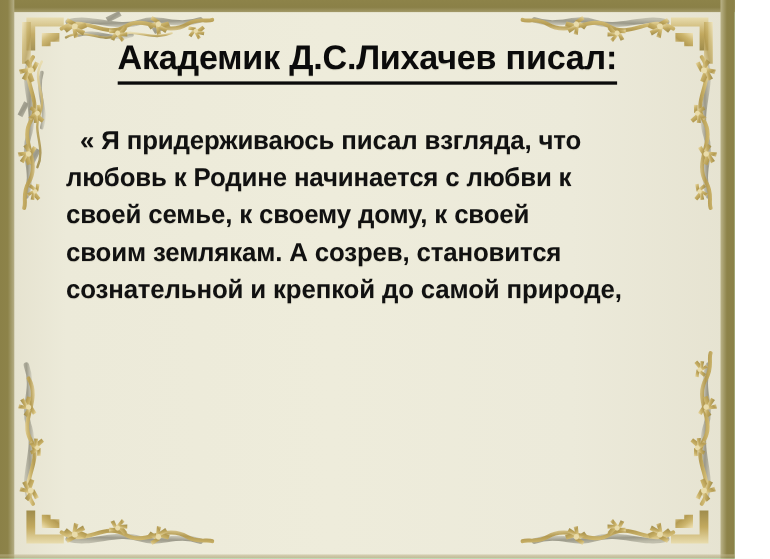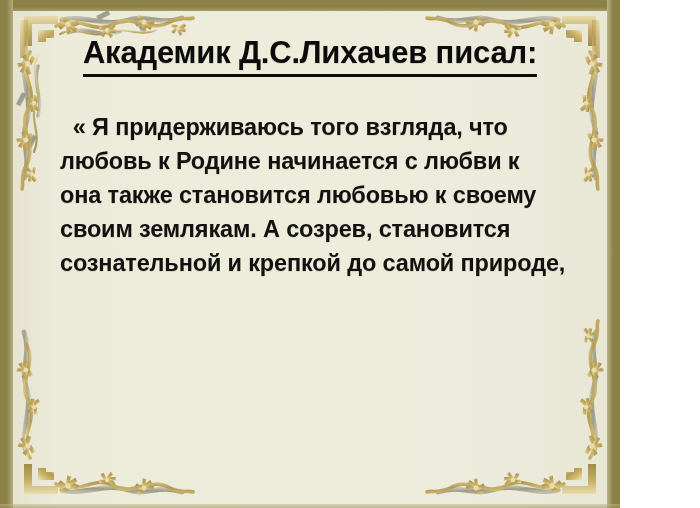--- a/index.html
+++ b/index.html
@@ -8,21 +8,21 @@
     padding: 0;
     background: #ffffff;
   }
   body {
     font-family: "Liberation Sans", "DejaVu Sans", sans-serif;
   }
 
   
   .slide {
     position: relative;
-    width: 620px;
+    width: 668px;
     height: 508px;
     overflow: hidden;
     background: #86efac;
     box-sizing: border-box;
   }
 
   
   .paper {
     position: absolute;
     inset: 0;
@@ -254,20 +254,20 @@
         <use href="#floret" transform="translate(22,168) rotate(82) scale(0.95)"></use>
       </g>
     </svg>
   </div>
 
   <div class="title-wrap">
     <span class="title">Академик Д.С.Лихачев писал:</span>
   </div>
 
   <div class="quote">
-    <div class="quote-line">  « Я придерживаюсь того взгляда, что</div>
+    <div class="quote-line">  « Я придерживаюсь писал взгляда, что</div>
     <div class="quote-line">любовь к Родине начинается с любви к</div>
-    <div class="quote-line">она также становится любовью к своему</div>
+    <div class="quote-line">своей семье, к своему дому, к своей</div>
     <div class="quote-line">своим землякам. А созрев, становится</div>
     <div class="quote-line">сознательной и крепкой до самой природе,</div>
   </div>
 
 </div>
 
 </body></html>

